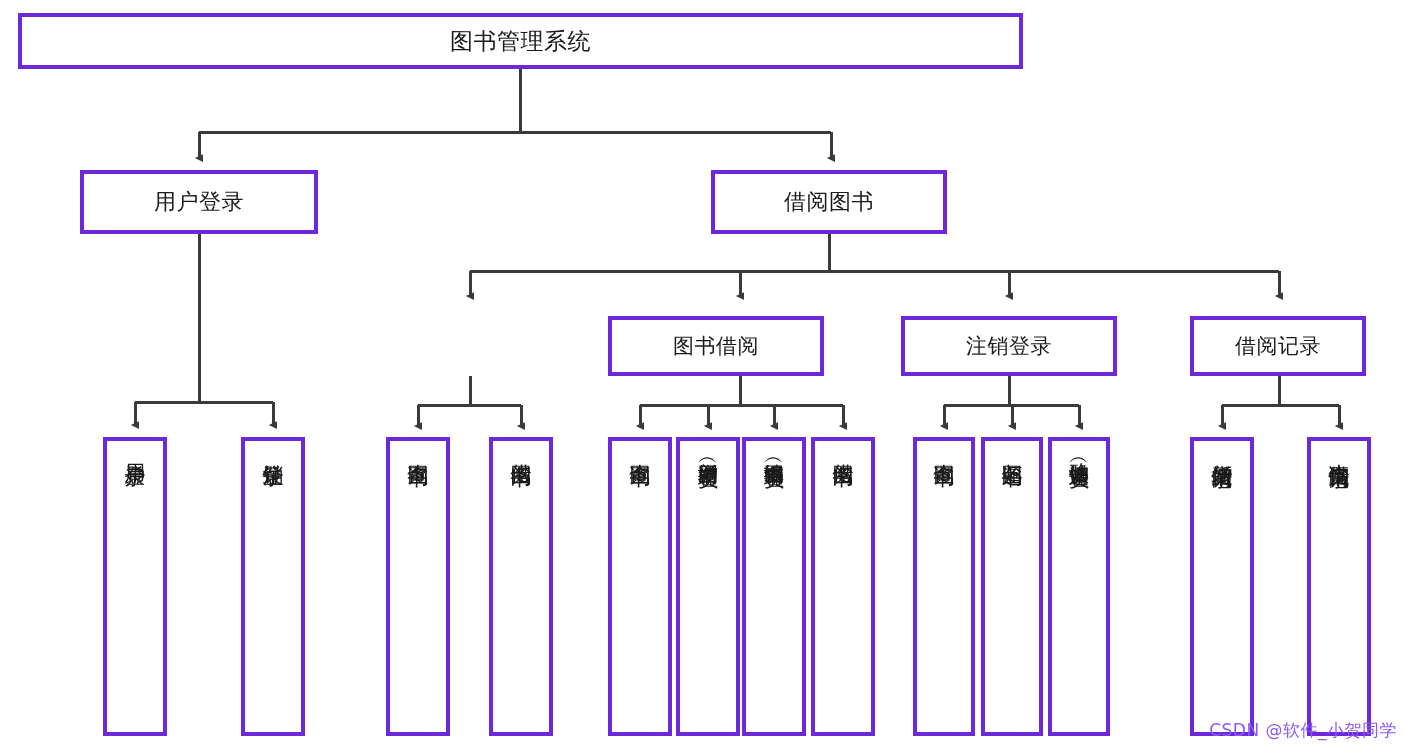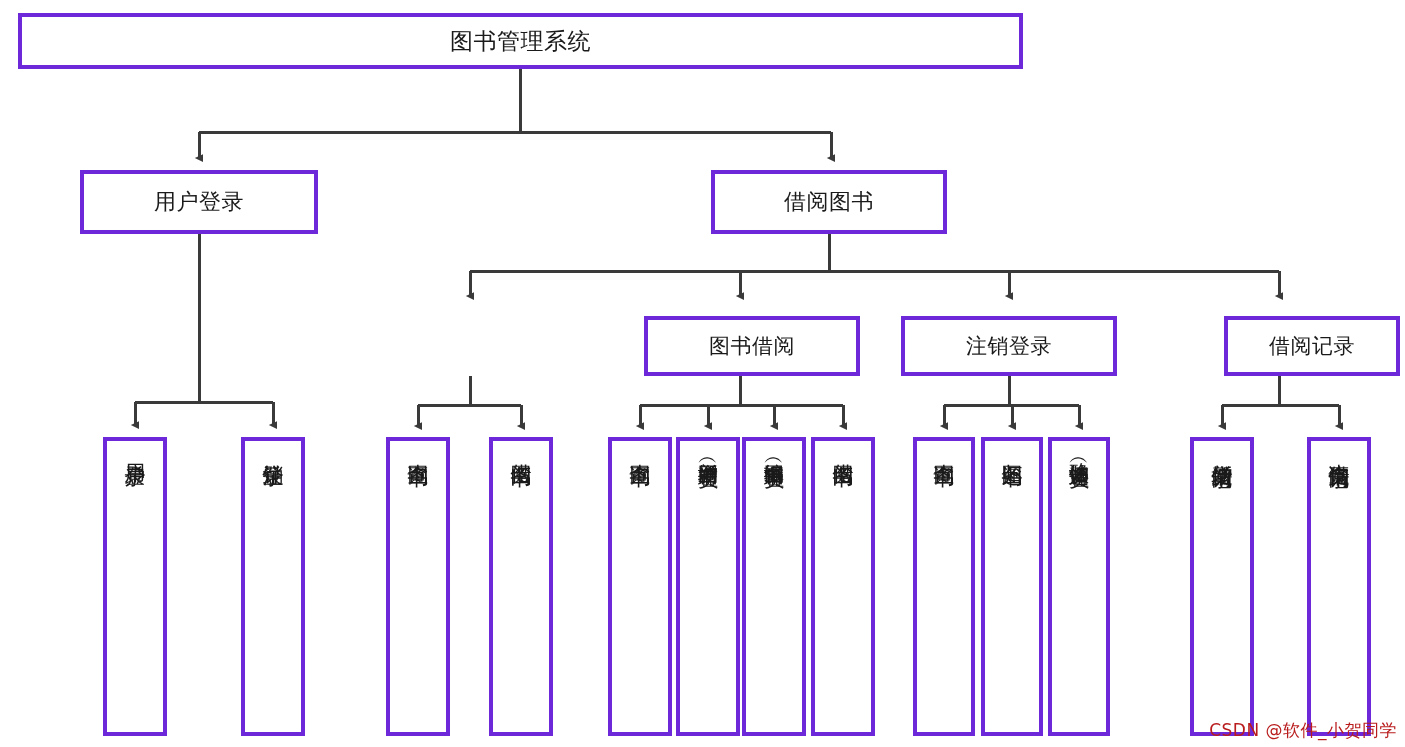--- a/index.html
+++ b/index.html
@@ -62,21 +62,21 @@
   }
   .node.vertical.tall-text .node-label {
     font-size: 20px;
   }
 
   #watermark {
     position: absolute;
     right: 8px;
     bottom: 5px;
     font-size: 17px;
-    color: #b91c1c;
+    color: #8b5cf6;
     z-index: 5;
     white-space: nowrap;
     letter-spacing: 0.5px;
   }
 </style>
 </head>
 <body>
 
 <div id="diagram-root">
 
@@ -136,29 +136,29 @@
 
   <div class="node level-1" style="left:80px; top:170px; width:238px; height:64px;">
     <span class="node-label">用户登录</span>
   </div>
 
   <div class="node level-1" style="left:711px; top:170px; width:236px; height:64px;">
     <span class="node-label">借阅图书</span>
   </div>
 
 
-  <div class="node level-2" style="left:644px; top:316px; width:216px; height:60px;">
+  <div class="node level-2" style="left:608px; top:316px; width:216px; height:60px;">
     <span class="node-label">图书借阅</span>
   </div>
 
   <div class="node level-2" style="left:901px; top:316px; width:216px; height:60px;">
     <span class="node-label">注销登录</span>
   </div>
 
-  <div class="node level-2" style="left:1224px; top:316px; width:176px; height:60px;">
+  <div class="node level-2" style="left:1190px; top:316px; width:176px; height:60px;">
     <span class="node-label">借阅记录</span>
   </div>
 
   <div class="node vertical" style="left:103px; top:437px; width:64px; height:299px;">
     <span class="node-label">用户登录</span>
   </div>
 
   <div class="node vertical" style="left:241px; top:437px; width:64px; height:299px;">
     <span class="node-label">注销登录</span>
   </div>

